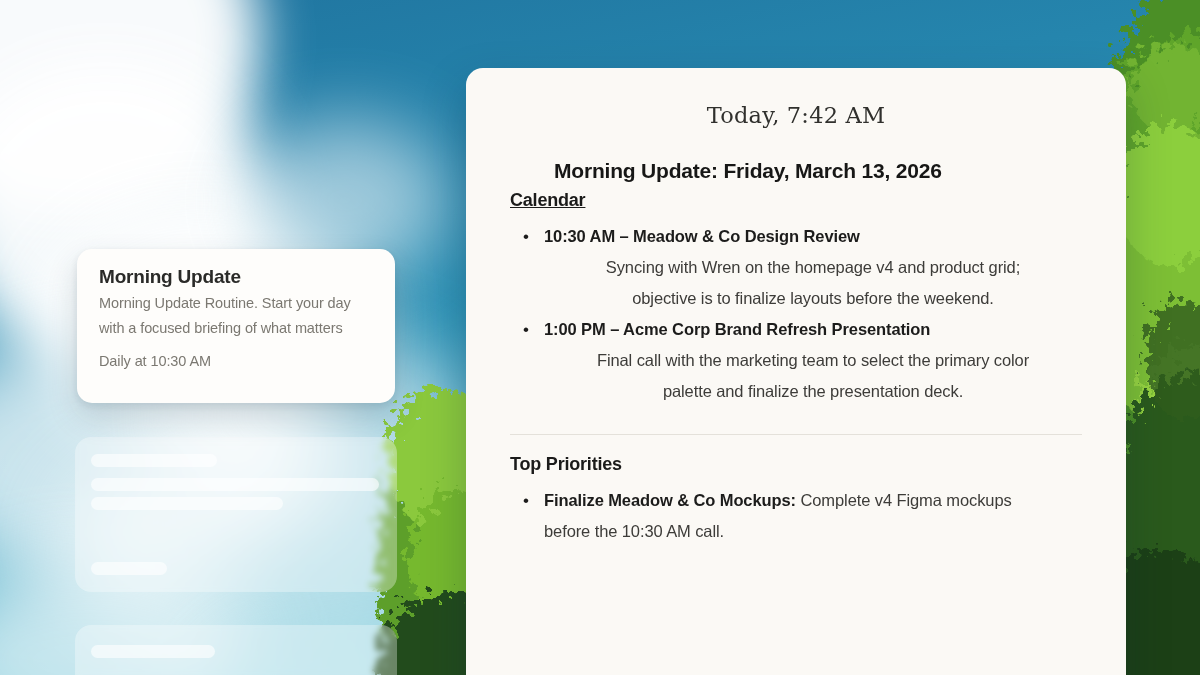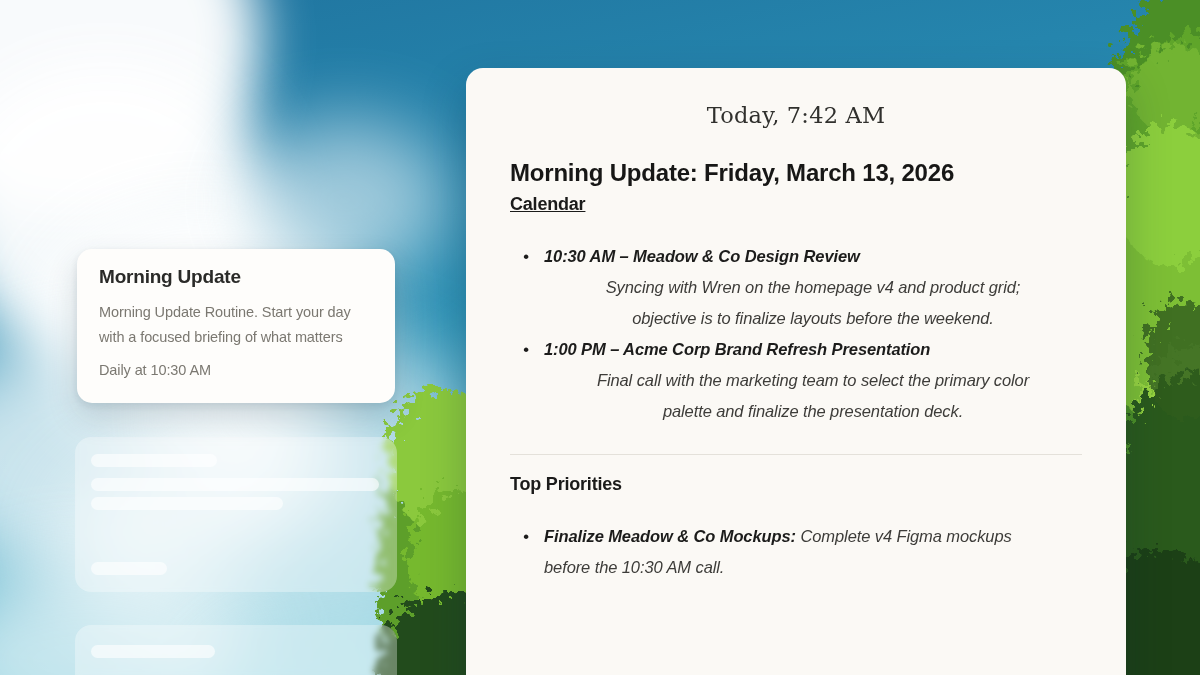--- a/index.html
+++ b/index.html
@@ -54,21 +54,21 @@
     background: #fefdfb;
     border-radius: 15px;
     box-shadow: 0 14px 30px rgba(20,60,80,0.20), 0 3px 8px rgba(20,60,80,0.10);
     padding: 17px 18px 0 22px;
     z-index: 4;
   }
   .reminder-title {
     font-size: 19px; font-weight: 600; color: #2a2a28; letter-spacing: -0.2px;
   }
   .reminder-desc {
-    margin-top: 12px;
+    margin-top: 3px;
     font-size: 14.5px; line-height: 25px; color: #7b7871; letter-spacing: -0.1px;
   }
   .reminder-schedule {
     margin-top: 12px;
     font-size: 14.5px; color: #7b7871; letter-spacing: -0.1px;
   }
 
   
   .briefing-panel {
     position: absolute;
@@ -78,28 +78,28 @@
     box-shadow: 0 18px 44px rgba(10,40,60,0.25);
     padding: 34px 44px 0 44px;
     z-index: 5;
   }
   .timestamp {
     font-family: "DejaVu Serif", "Liberation Serif", serif;
     font-size: 22.5px; color: #30302d; letter-spacing: 0.2px; text-align: center;
   }
   .panel-heading {
     margin-top: 31px;
-    font-size: 24px; font-weight: 700; color: #171716; letter-spacing: -0.2px;
+    font-size: 21px; font-weight: 700; color: #171716; letter-spacing: -0.2px; margin-left: 44px;
   }
   .section-title {
     font-size: 18px; font-weight: 700; color: #1b1b1a; letter-spacing: -0.2px;
   }
   .sec-calendar { margin-top: 7px; text-decoration: underline; }
   .sec-priorities { margin-top: 19px; }
-  .bullet-list { list-style: none; margin-top: 26px; font-style: italic; }
+  .bullet-list { list-style: none; margin-top: 10px; }
   .bullet-list li {
     position: relative;
     padding-left: 34px;
     font-size: 16.5px; line-height: 31px; color: #3d3c39; letter-spacing: -0.1px;
   }
   .bullet-list li::before {
     content: "•";
     position: absolute; left: 13px; top: 0;
     color: #1c1c1b; font-size: 17px;
   }

